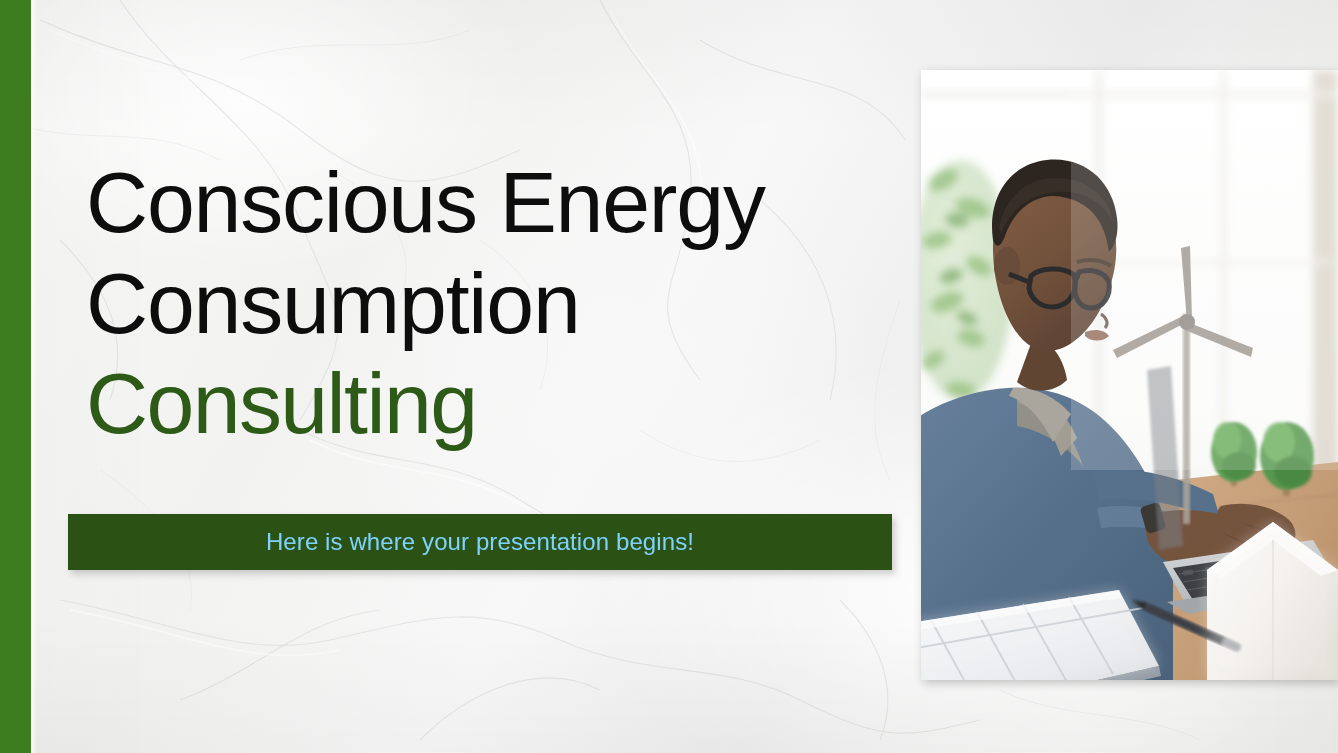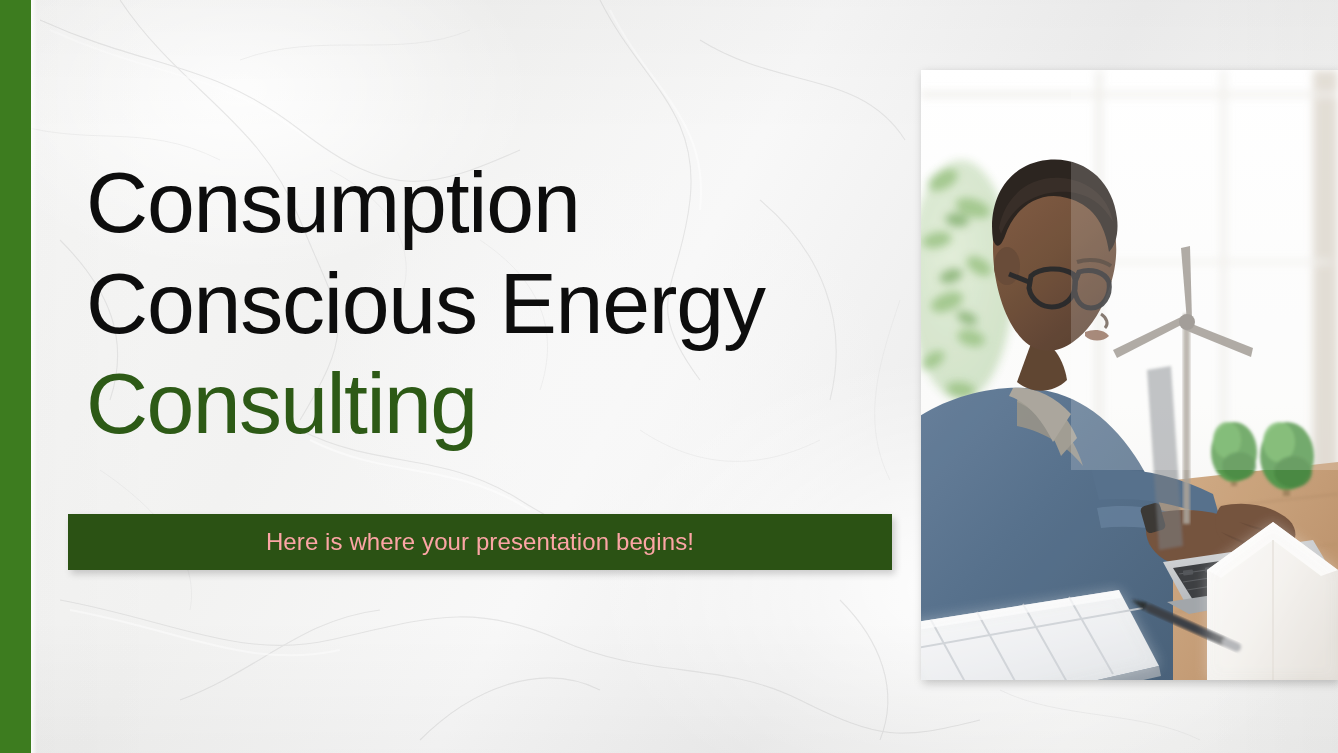--- a/index.html
+++ b/index.html
@@ -90,21 +90,21 @@
     top: 514px;
     width: 824px;
     height: 56px;
     background: #2b5214;
     box-shadow: 3px 4px 7px rgba(0,0,0,0.18);
     display: flex;
     align-items: center;
     justify-content: center;
   }
   .subtitle-text {
-    color: #fca5a5;
+    color: #7dd3fc;
     font-size: 24px;
     font-weight: 400;
     letter-spacing: 0.1px;
     text-align: center;
   }
 
   
   .photo {
     position: absolute;
     left: 921px;
@@ -156,22 +156,22 @@
       <path d="M610 10 C 650 90, 710 120, 700 210"></path>
     </g>
   </svg>
 
   <div class="paper-vignette"></div>
 
   <div class="side-accent"></div>
   <div class="side-accent-edge"></div>
 
   <div class="title-block">
+    <div class="title-line">Conscious Energy</div>
     <div class="title-line">Consumption</div>
-    <div class="title-line">Conscious Energy</div>
     <div class="title-line accent">Consulting</div>
   </div>
 
   <div class="subtitle-band">
     <div class="subtitle-text">Here is where your presentation begins!</div>
   </div>
 
   <div class="photo">
     <svg class="photo-svg" viewBox="0 0 417 610" preserveAspectRatio="xMidYMid slice">
       <defs>

